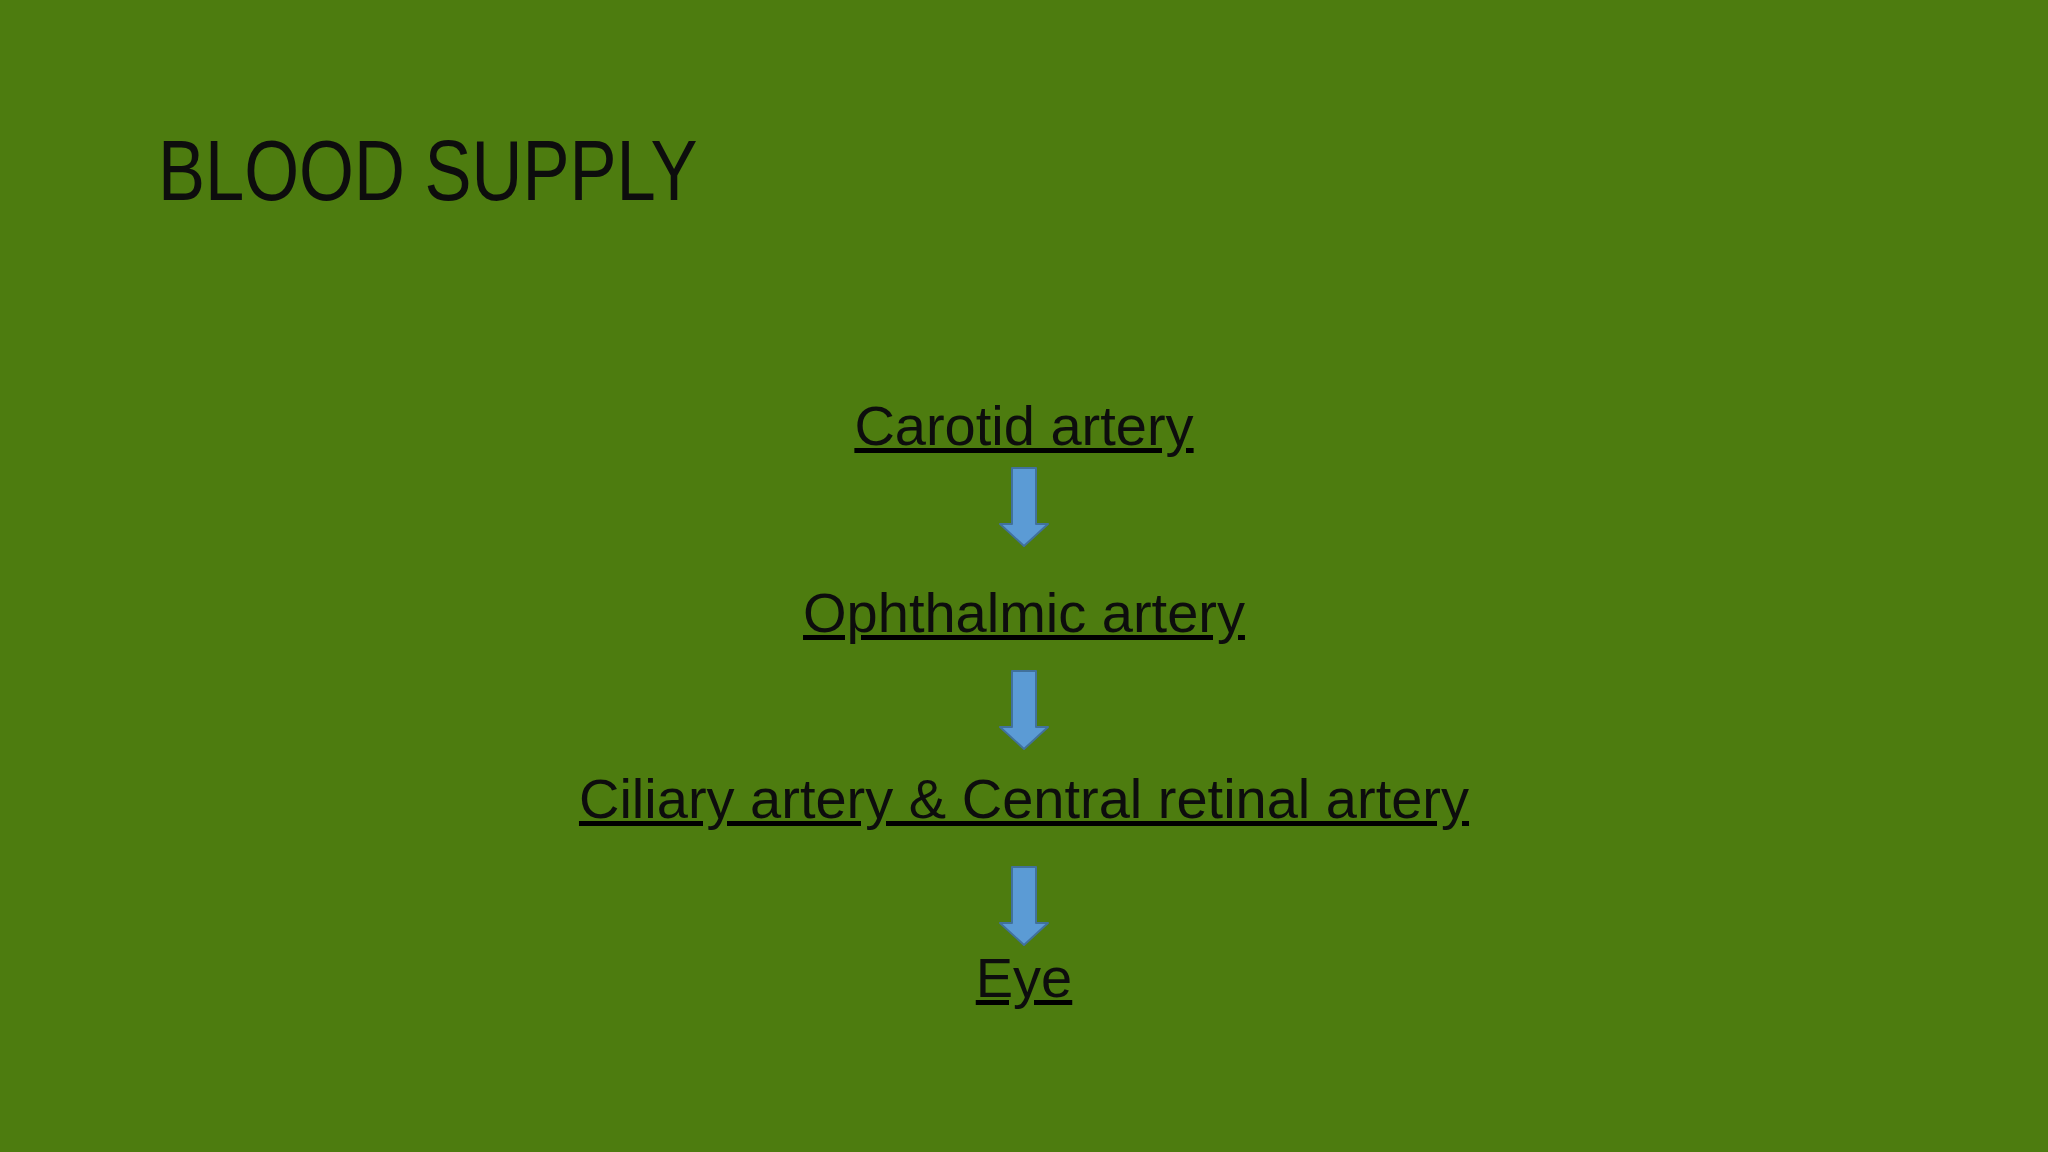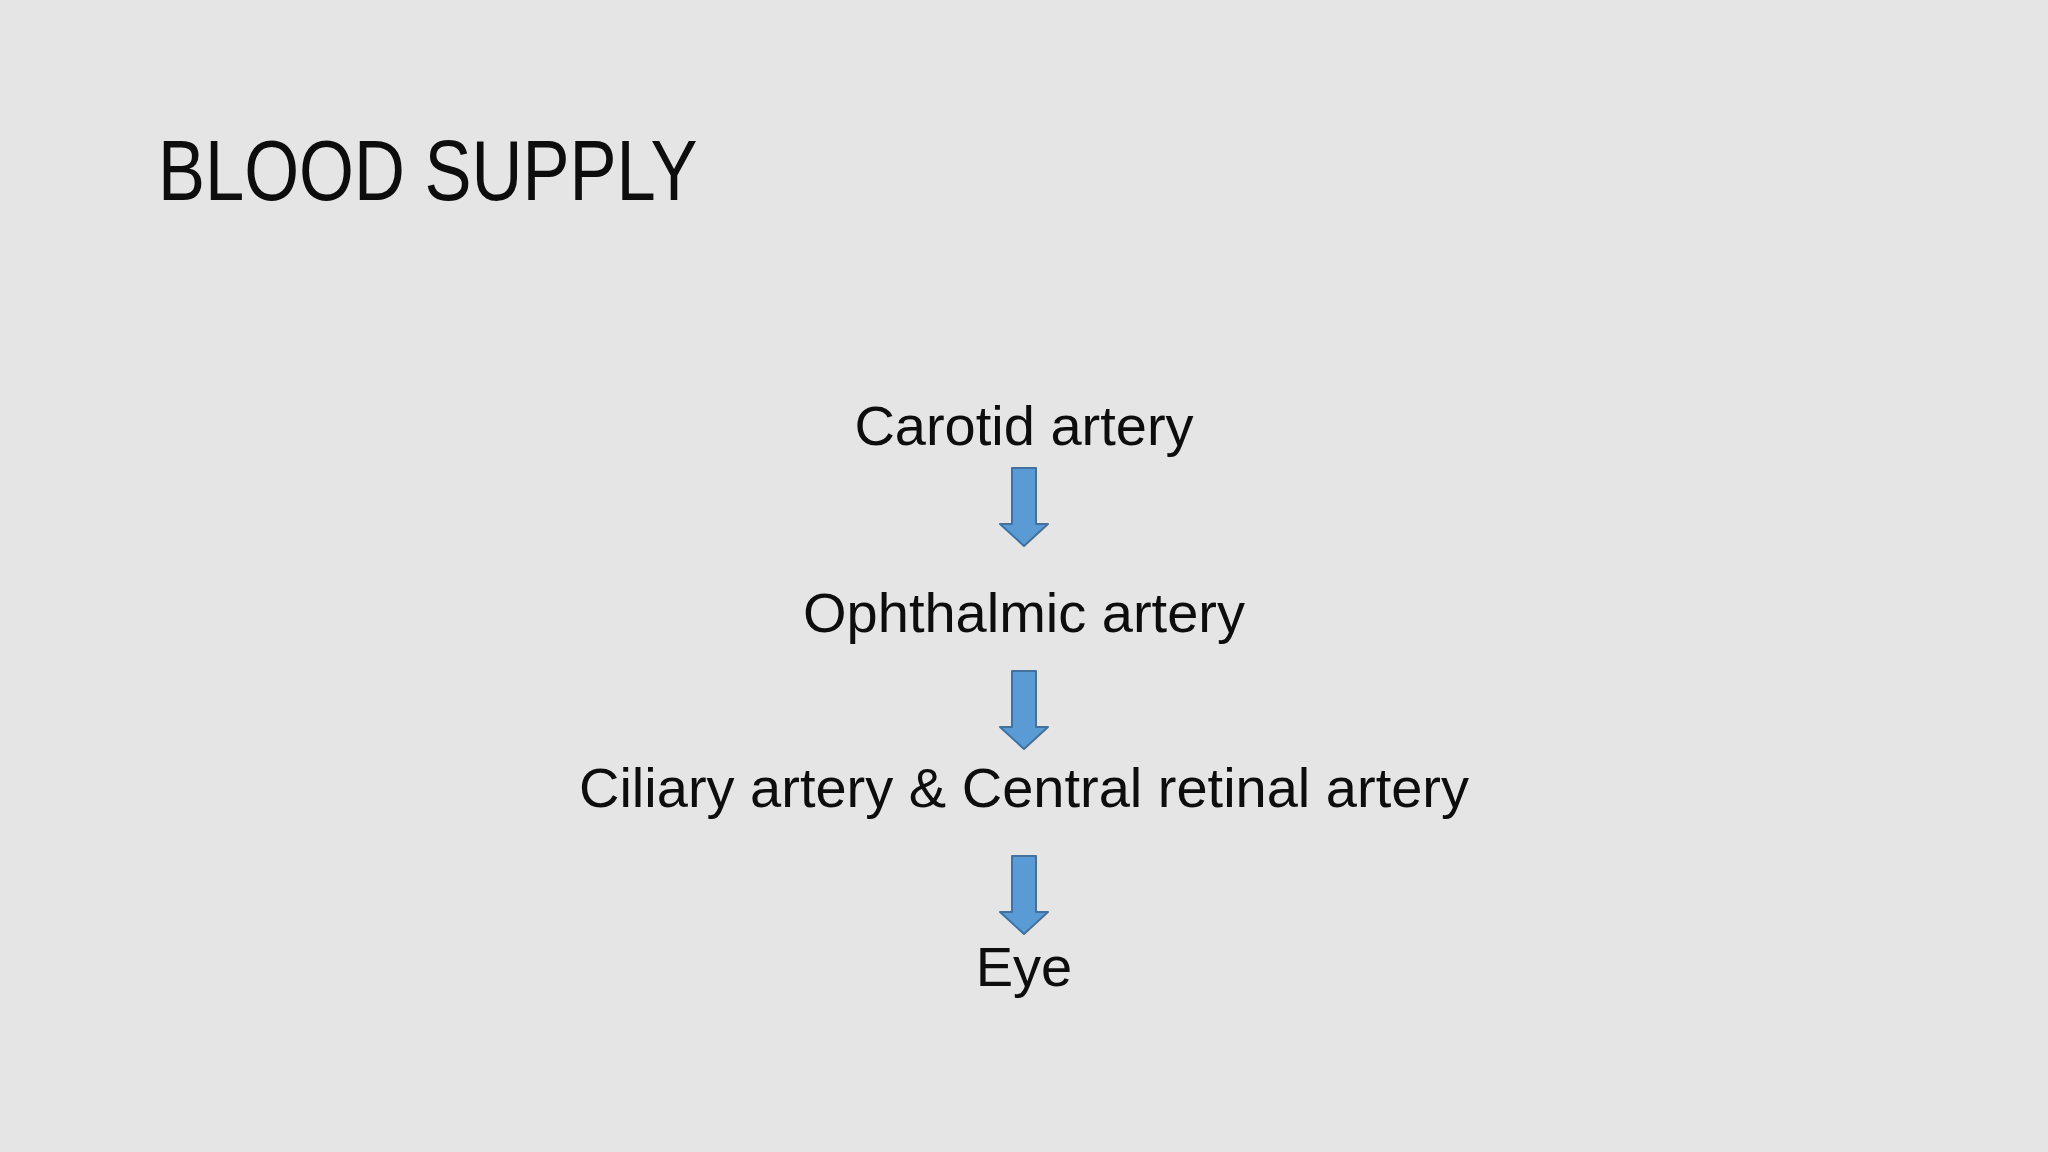--- a/index.html
+++ b/index.html
@@ -10,21 +10,21 @@
     width: 2048px;
     height: 1152px;
     background: #ffffff;
     overflow: hidden;
     position: relative;
     font-family: "Liberation Sans", sans-serif;
   }
   .slide {
     position: absolute;
     inset: 0;
-    background: #e5e5e5;
+    background: #4d7c0f;
   }
   .title {
     position: absolute;
     left: 158px;
     top: 127px;
     margin: 0;
     font-size: 86px;
     font-weight: 400;
     line-height: 1;
     color: #0d0d0d;
@@ -34,41 +34,42 @@
     transform-origin: left top;
   }
   .flow {
     position: absolute;
     top: 390px;
     left: 0;
     width: 100%;
     display: flex;
     flex-direction: column;
     align-items: center;
+    text-decoration: underline;
   }
   .node {
     font-size: 56px;
     line-height: 72px;
     color: #0d0d0d;
     white-space: nowrap;
   }
   .arrow {
     display: block;
     width: 50px;
     height: 80px;
   }
   .arrow polygon {
     stroke: #41719C;
     stroke-width: 2;
     stroke-linejoin: round;
   }
   .a1 { margin-top: 5px; }
   .n2 { margin-top: 30px; }
   .a2 { margin-top: 21px; }
-  .n3 { margin-top: 2px; }
+  .n3 { margin-top: 13px; }
   .a3 { margin-top: 31px; }
   .n4 { margin-top: -4px; }
 </style>
 </head>
 <body>
 
 <div class="slide">
 
   <h1 class="title">BLOOD SUPPLY</h1>
 

